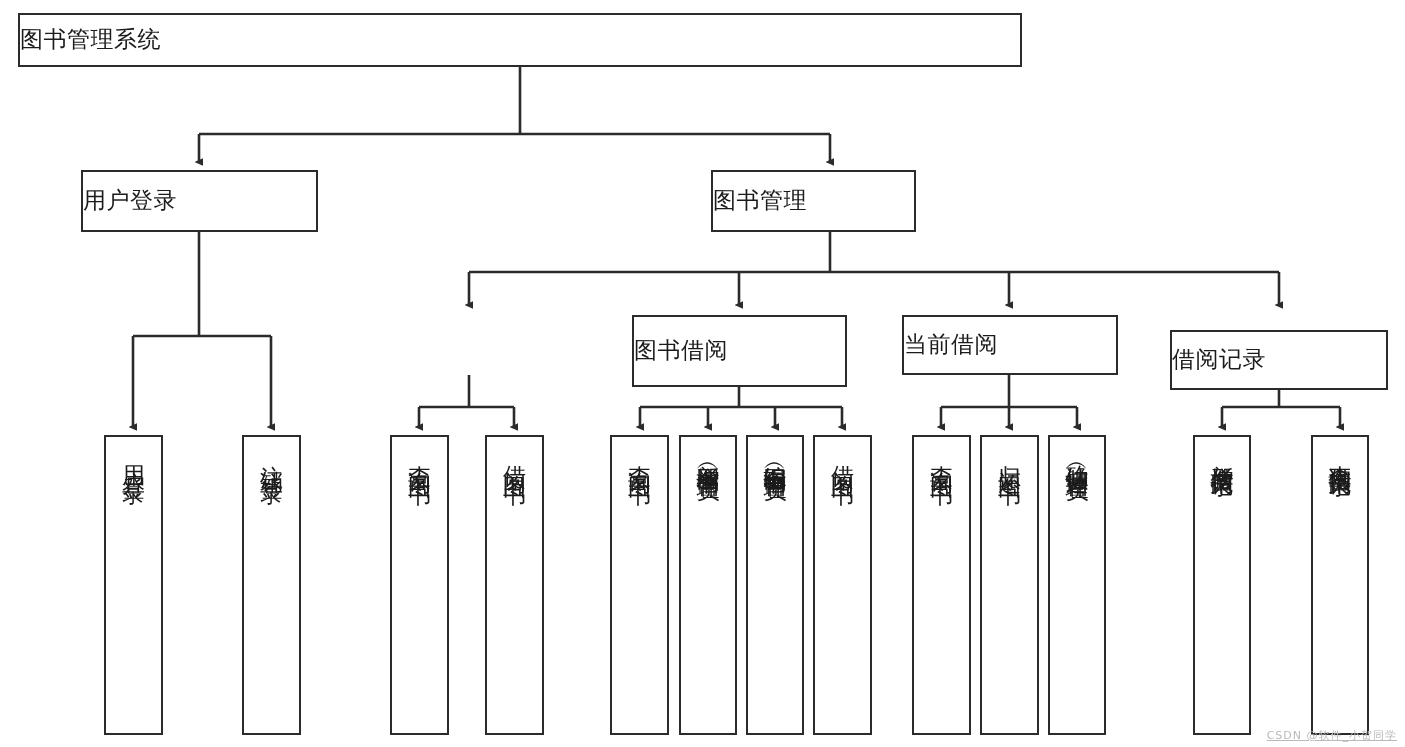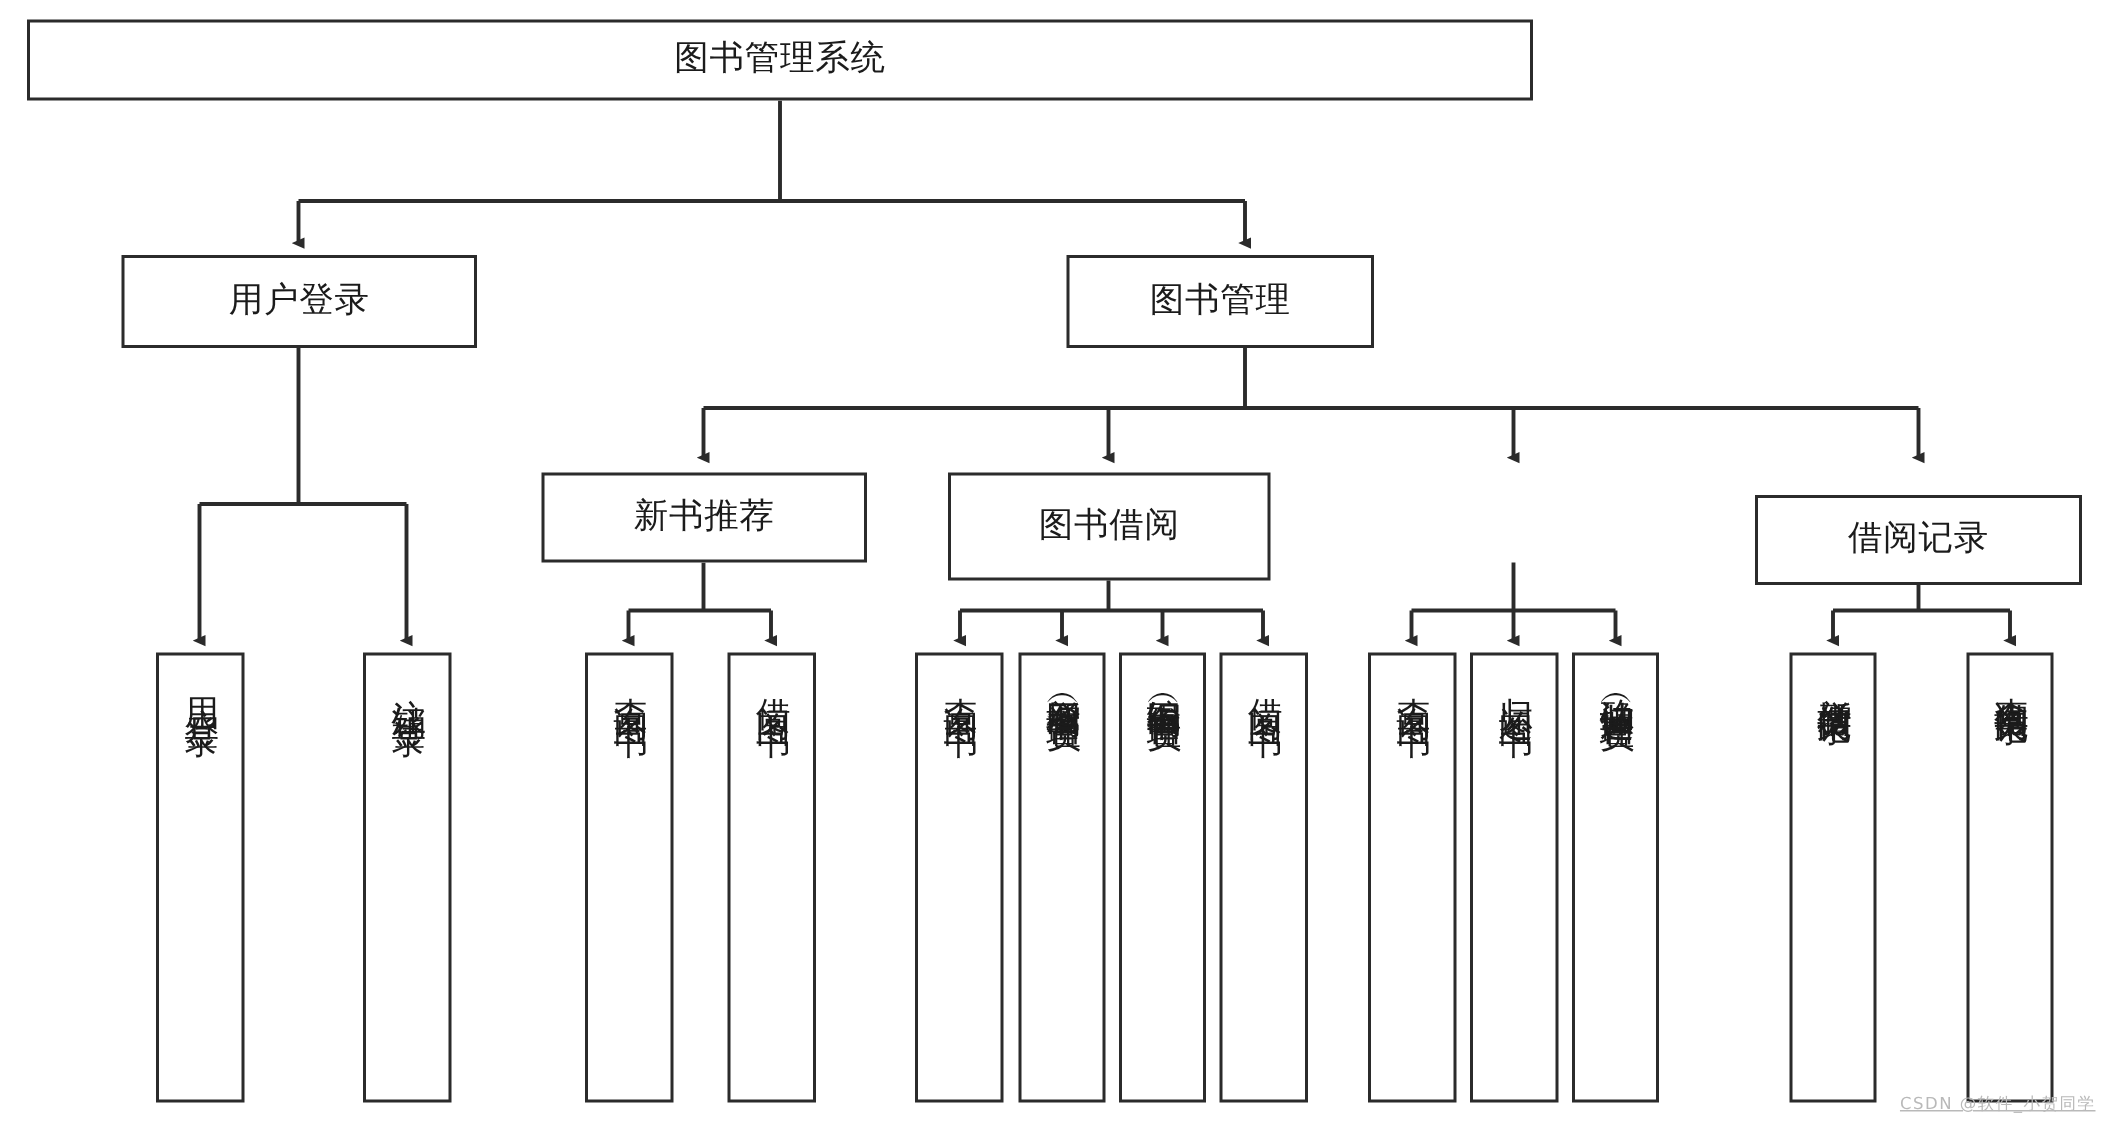--- a/index.html
+++ b/index.html
@@ -26,21 +26,21 @@
     height: 747px;
     pointer-events: none;
   }
   .node {
     position: absolute;
     box-sizing: border-box;
     background: #ffffff;
     border: 2px solid #2b2b2b;
     display: flex;
     align-items: center;
-    justify-content: center;
+    justify-content: flex-start;
     color: #1b1b1b;
     z-index: 2;
   }
   .node-label {
     display: block;
     text-align: center;
     line-height: 1.18;
     letter-spacing: 0.5px;
     white-space: nowrap;
   }
@@ -156,28 +156,28 @@
   </div>
 
   <div class="node horiz" style="left:81px; top:170px; width:237px; height:62px;">
     <span class="node-label">用户登录</span>
   </div>
 
   <div class="node horiz" style="left:711px; top:170px; width:205px; height:62px;">
     <span class="node-label">图书管理</span>
   </div>
 
-  <div class="node horiz" style="left:361px; top:315px; width:217px; height:60px;">
-    <span class="node-label">新书推荐</span>
-  </div>
 
   <div class="node horiz" style="left:632px; top:315px; width:215px; height:72px;">
     <span class="node-label">图书借阅</span>
   </div>
 
+  <div class="node horiz" style="left:902px; top:315px; width:216px; height:60px;">
+    <span class="node-label">当前借阅</span>
+  </div>
 
   <div class="node horiz" style="left:1170px; top:330px; width:218px; height:60px;">
     <span class="node-label">借阅记录</span>
   </div>
 
   <div class="node vert" style="left:104px; top:435px; width:59px; height:300px;">
     <span class="node-label">用户登录</span>
   </div>
 
   <div class="node vert" style="left:242px; top:435px; width:59px; height:300px;">

